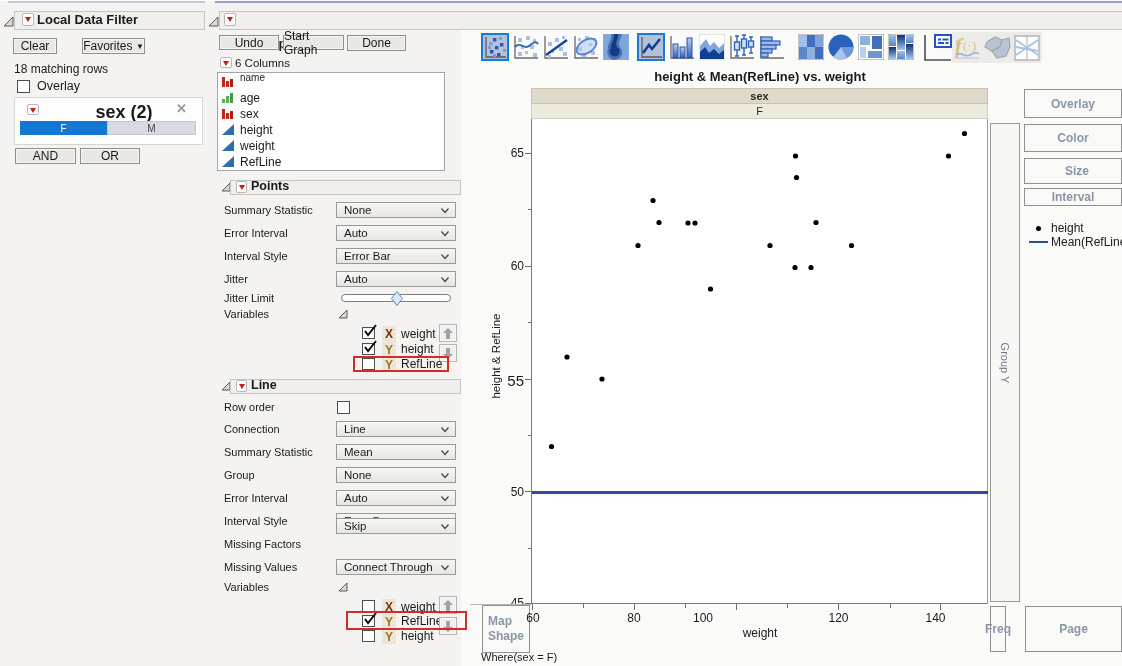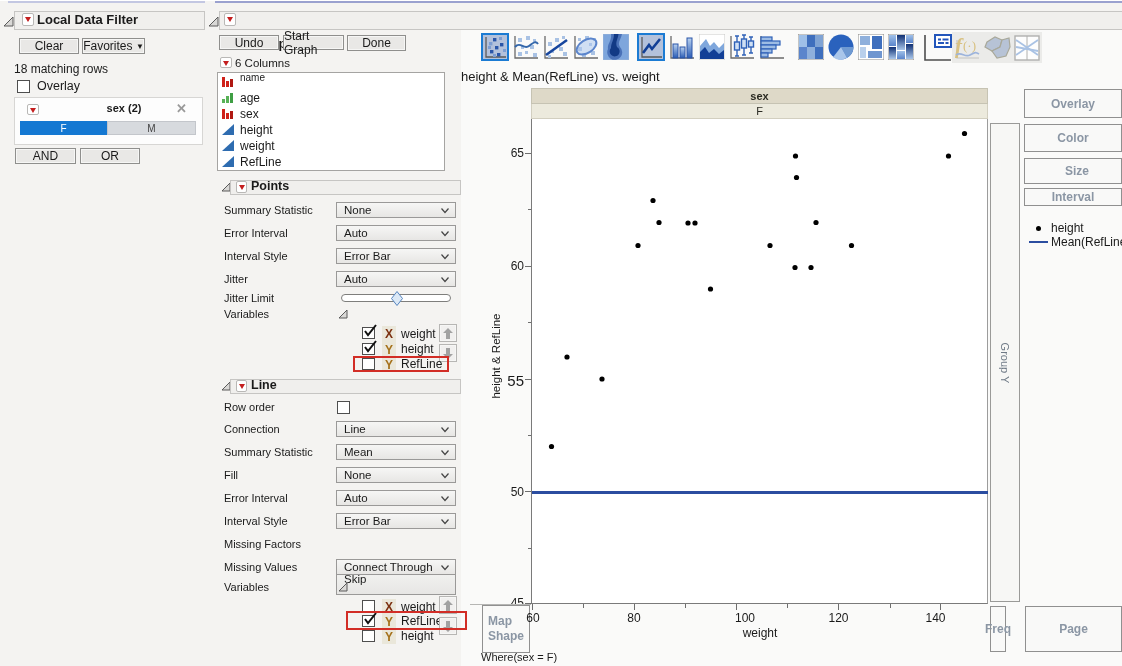--- a/index.html
+++ b/index.html
@@ -30,28 +30,28 @@
 <div class="abs" style="left:215px;top:1px;width:907px;height:2px;background:#9aa1cf;"></div>
 
 <div class="abs" style="left:461px;top:29px;width:661px;height:637px;background:#fafaf9;"></div>
 
 <svg class="abs" style="left:3px;top:16px;" width="11" height="11">
     <polygon points="10,1 10,10 1,10" fill="#d9d8d6" stroke="#5a5a5a" stroke-width="1"></polygon>
   </svg>
 <div class="abs hdr" style="left:14px;top:11px;width:189px;height:17px;"></div>
 <div class="abs redbtn" style="left:22px;top:13px;width:12px;height:13px;"></div>
 <div class="abs" style="left:37px;top:12px;font-size:13px;font-weight:bold;">Local Data Filter</div>
-<div class="abs btn" style="left:19px;top:38px;width:60px;height:16px;">Clear</div>
+<div class="abs btn" style="left:13px;top:38px;width:44px;height:16px;">Clear</div>
 <div class="abs btn" style="left:82px;top:38px;width:63px;height:16px;">Favorites&nbsp;<span style="font-size:8px;">▼</span></div>
 <div class="abs" style="left:14px;top:62px;font-size:12px;">18 matching rows</div>
 <div class="abs cb" style="left:17px;top:80px;"></div>
 <div class="abs" style="left:37px;top:79px;font-size:12.5px;">Overlay</div>
 <div class="abs" style="left:14px;top:97px;width:187px;height:46px;background:#fdfdfd;border:1px solid #d7d6d4;"></div>
 <div class="abs redbtn" style="left:27px;top:104px;width:12px;height:11px;"></div>
-<div class="abs" style="left:14px;top:102px;width:220px;text-align:center;font-size:11px;font-weight:bold;">sex (2)</div>
+<div class="abs" style="left:14px;top:102px;width:220px;text-align:center;font-size:18px;font-weight:bold;">sex (2)</div>
 <div class="abs" style="left:176px;top:101px;font-size:13px;color:#9a9a9a;font-weight:bold;">✕</div>
 <div class="abs" style="left:20px;top:121px;width:87px;height:14px;background:#1478d2;color:#fff;font-size:10px;display:flex;align-items:center;justify-content:center;">F</div>
 <div class="abs" style="left:107px;top:121px;width:89px;height:14px;background:#d7dade;border:1px solid #c3c6cb;box-sizing:border-box;color:#444;font-size:10px;display:flex;align-items:center;justify-content:center;">M</div>
 <div class="abs btn" style="left:15px;top:148px;width:61px;height:16px;">AND</div>
 <div class="abs btn" style="left:80px;top:148px;width:60px;height:16px;">OR</div>
 
 <svg class="abs" style="left:208px;top:16px;" width="11" height="11">
     <polygon points="10,1 10,10 1,10" fill="#d9d8d6" stroke="#5a5a5a" stroke-width="1"></polygon>
   </svg>
 <div class="abs hdr" style="left:219px;top:11px;width:902px;height:17px;"></div>
@@ -165,34 +165,34 @@
 <div class="abs lbl" style="left:224px;top:401px;">Row order</div>
 <div class="abs cb" style="left:337px;top:401px;width:13px;height:13px;"></div>
 <div class="abs lbl" style="left:224px;top:423px;">Connection</div>
 <div class="abs dd" style="left:336px;top:421px;width:120px;height:16px;">Line<svg width="8" height="6">
       <path d="M0.5 0.5 L4 4.5 L7.5 0.5" fill="none" stroke="#454545" stroke-width="1.2"></path>
     </svg></div>
 <div class="abs lbl" style="left:224px;top:446px;">Summary Statistic</div>
 <div class="abs dd" style="left:336px;top:444px;width:120px;height:16px;">Mean<svg width="8" height="6">
       <path d="M0.5 0.5 L4 4.5 L7.5 0.5" fill="none" stroke="#454545" stroke-width="1.2"></path>
     </svg></div>
-<div class="abs lbl" style="left:224px;top:469px;">Fill</div>
+<div class="abs lbl" style="left:224px;top:469px;">Group</div>
 <div class="abs dd" style="left:336px;top:467px;width:120px;height:16px;">None<svg width="8" height="6">
       <path d="M0.5 0.5 L4 4.5 L7.5 0.5" fill="none" stroke="#454545" stroke-width="1.2"></path>
     </svg></div>
 <div class="abs lbl" style="left:224px;top:492px;">Error Interval</div>
 <div class="abs dd" style="left:336px;top:490px;width:120px;height:16px;">Auto<svg width="8" height="6">
       <path d="M0.5 0.5 L4 4.5 L7.5 0.5" fill="none" stroke="#454545" stroke-width="1.2"></path>
     </svg></div>
 <div class="abs lbl" style="left:224px;top:515px;">Interval Style</div>
 <div class="abs dd" style="left:336px;top:513px;width:120px;height:16px;">Error Bar<svg width="8" height="6">
       <path d="M0.5 0.5 L4 4.5 L7.5 0.5" fill="none" stroke="#454545" stroke-width="1.2"></path>
     </svg></div>
 <div class="abs lbl" style="left:224px;top:538px;">Missing Factors</div>
-<div class="abs dd" style="left:336px;top:563px;width:120px;height:32px;">Skip<svg width="8" height="6">
+<div class="abs dd" style="left:336px;top:518px;width:120px;height:16px;">Skip<svg width="8" height="6">
       <path d="M0.5 0.5 L4 4.5 L7.5 0.5" fill="none" stroke="#454545" stroke-width="1.2"></path>
     </svg></div>
 <div class="abs lbl" style="left:224px;top:561px;">Missing Values</div>
 <div class="abs dd" style="left:336px;top:559px;width:120px;height:16px;">Connect Through<svg width="8" height="6">
       <path d="M0.5 0.5 L4 4.5 L7.5 0.5" fill="none" stroke="#454545" stroke-width="1.2"></path>
     </svg></div>
 <div class="abs lbl" style="left:224px;top:581px;">Variables</div>
 <svg class="abs" style="left:338px;top:582px;" width="10" height="10">
     <polygon points="9,1 9,9 1,9" fill="#d9d8d6" stroke="#5a5a5a" stroke-width="1"></polygon>
   </svg>
@@ -395,21 +395,21 @@
 <svg class="abs" style="left:1014px;top:35px;" width="26" height="26">
 <rect x="1" y="1" width="24" height="24" fill="#fdfdfd" stroke="#b0b0ae" stroke-width="1.4"></rect>
 <path d="M13 1 L13 25" stroke="#b0b0ae" stroke-width="1"></path>
 <g stroke="#a9c2e4" stroke-width="1.8" fill="none">
       <path d="M2 20 L24 5"></path>
       <path d="M2 5 L24 20"></path>
       <path d="M2 12 L24 16"></path>
     </g>
 </svg>
 
-<div class="abs" style="left:461px;top:69px;width:598px;text-align:left;font-size:13px;font-weight:normal;">height &amp; Mean(RefLine) vs. weight</div>
+<div class="abs" style="left:461px;top:69px;width:598px;text-align:center;font-size:13px;font-weight:bold;">height &amp; Mean(RefLine) vs. weight</div>
 <div class="abs" style="left:531px;top:88px;width:457px;height:16px;background:#ded9c8;border:1px solid #c6c3b3;box-sizing:border-box;display:flex;align-items:center;justify-content:center;font-size:11px;font-weight:bold;color:#2a2a22;">sex</div>
 <div class="abs" style="left:531px;top:104px;width:457px;height:15px;background:#eceadd;border:1px solid #d2cfc0;border-top:none;box-sizing:border-box;display:flex;align-items:center;justify-content:center;font-size:11px;color:#2a2a22;">F</div>
 <div class="abs" style="left:531px;top:119px;width:457px;height:485px;background:#fff;border-left:1px solid #7a7a7a;border-bottom:1px solid #7a7a7a;border-right:1px solid #9c9c9c;box-sizing:border-box;"></div>
 
 <div class="abs" style="left:532px;top:491.3px;width:456px;height:2.5px;background:#2b4da0;"></div>
 
 <svg class="abs" style="left:531px;top:119px;" width="457" height="485">
 <g fill="#000">
 <circle cx="20.5" cy="327.5" r="2.6"></circle>
       <circle cx="36" cy="238" r="2.6"></circle>
@@ -453,21 +453,21 @@
 <div class="abs tick" style="left:889.5px;top:604px;width:1.3px;height:3.5px;"></div>
 
 <div class="abs" style="left:504px;top:146px;width:20px;text-align:right;font-size:12px;">65</div>
 <div class="abs" style="left:504px;top:259px;width:20px;text-align:right;font-size:12px;">60</div>
 <div class="abs" style="left:504px;top:372px;width:20px;text-align:right;font-size:15px;">55</div>
 <div class="abs" style="left:504px;top:484.5px;width:20px;text-align:right;font-size:12px;">50</div>
 <div class="abs" style="left:504px;top:596px;width:20px;text-align:right;font-size:12px;">45</div>
 
 <div class="abs" style="left:518px;top:611px;width:30px;text-align:center;font-size:12px;z-index:5;">60</div>
 <div class="abs" style="left:619px;top:611px;width:30px;text-align:center;font-size:12px;">80</div>
-<div class="abs" style="left:730px;top:611px;width:30px;text-align:center;font-size:12px;">100</div>
+<div class="abs" style="left:688px;top:611px;width:30px;text-align:center;font-size:12px;">100</div>
 <div class="abs" style="left:823.5px;top:611px;width:30px;text-align:center;font-size:12px;">120</div>
 <div class="abs" style="left:925.5px;top:611px;width:30px;text-align:left;font-size:12px;">140</div>
 <div class="abs" style="left:660px;top:626px;width:200px;text-align:center;font-size:12px;">weight</div>
 <div class="abs" style="left:427px;top:349px;width:140px;height:14px;text-align:center;font-size:11.5px;transform:rotate(-90deg);transform-origin:center;">height &amp; RefLine</div>
 
 <div class="abs" style="left:470px;top:603.7px;width:61px;height:1px;background:#b6b6b4;"></div>
 
 <div class="abs zone" style="left:482px;top:605px;width:48px;height:48px;flex-direction:column;line-height:15px;">Map<br>Shape</div>
 <div class="abs" style="left:481px;top:651px;font-size:11px;">Where(sex = F)</div>
 

